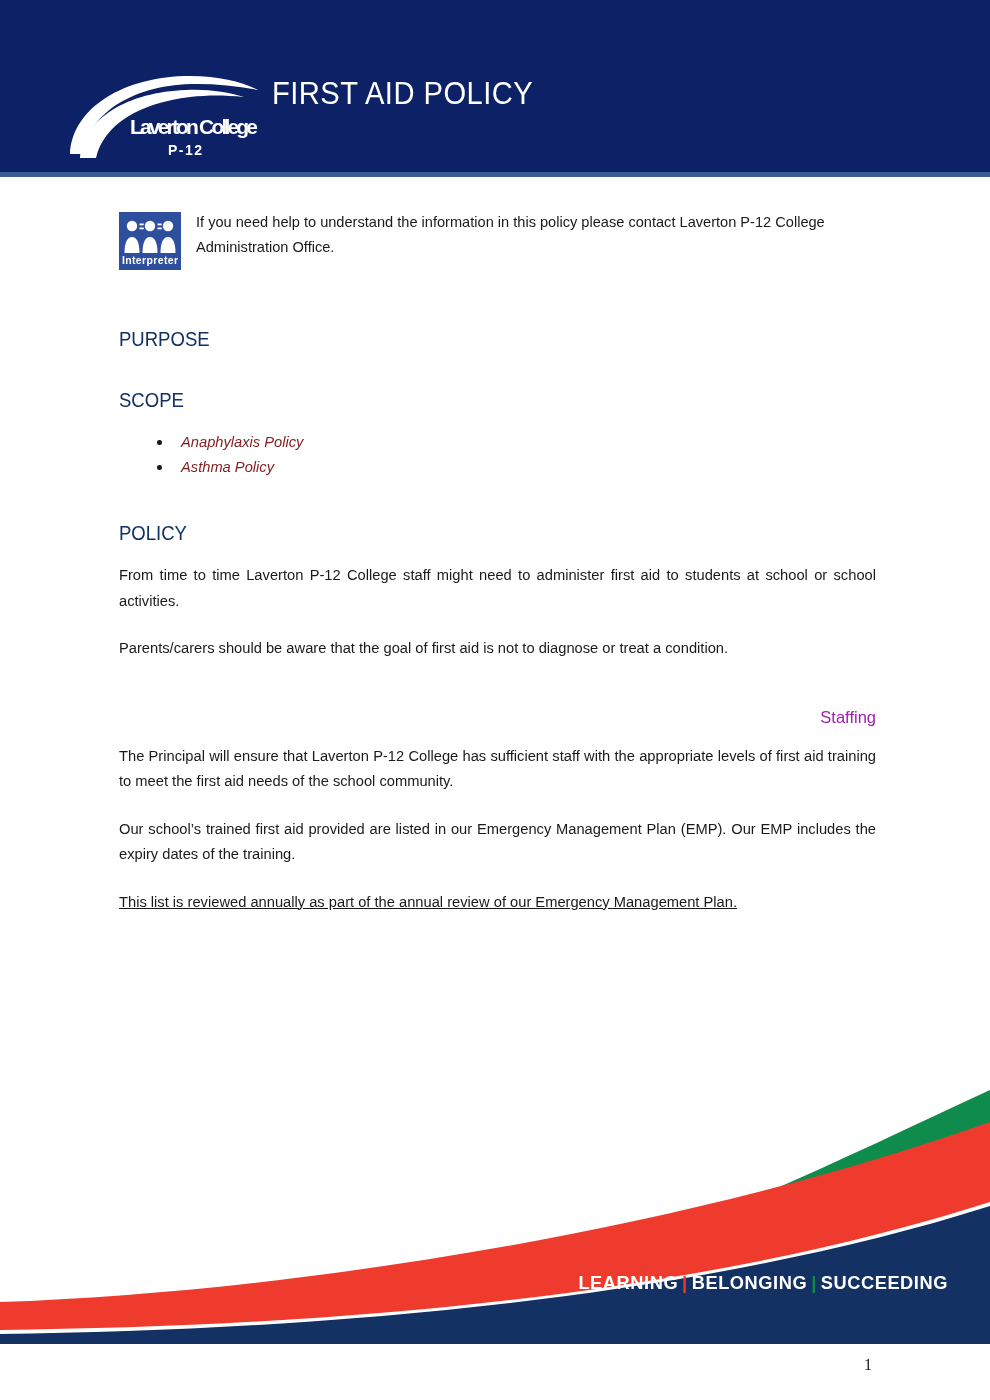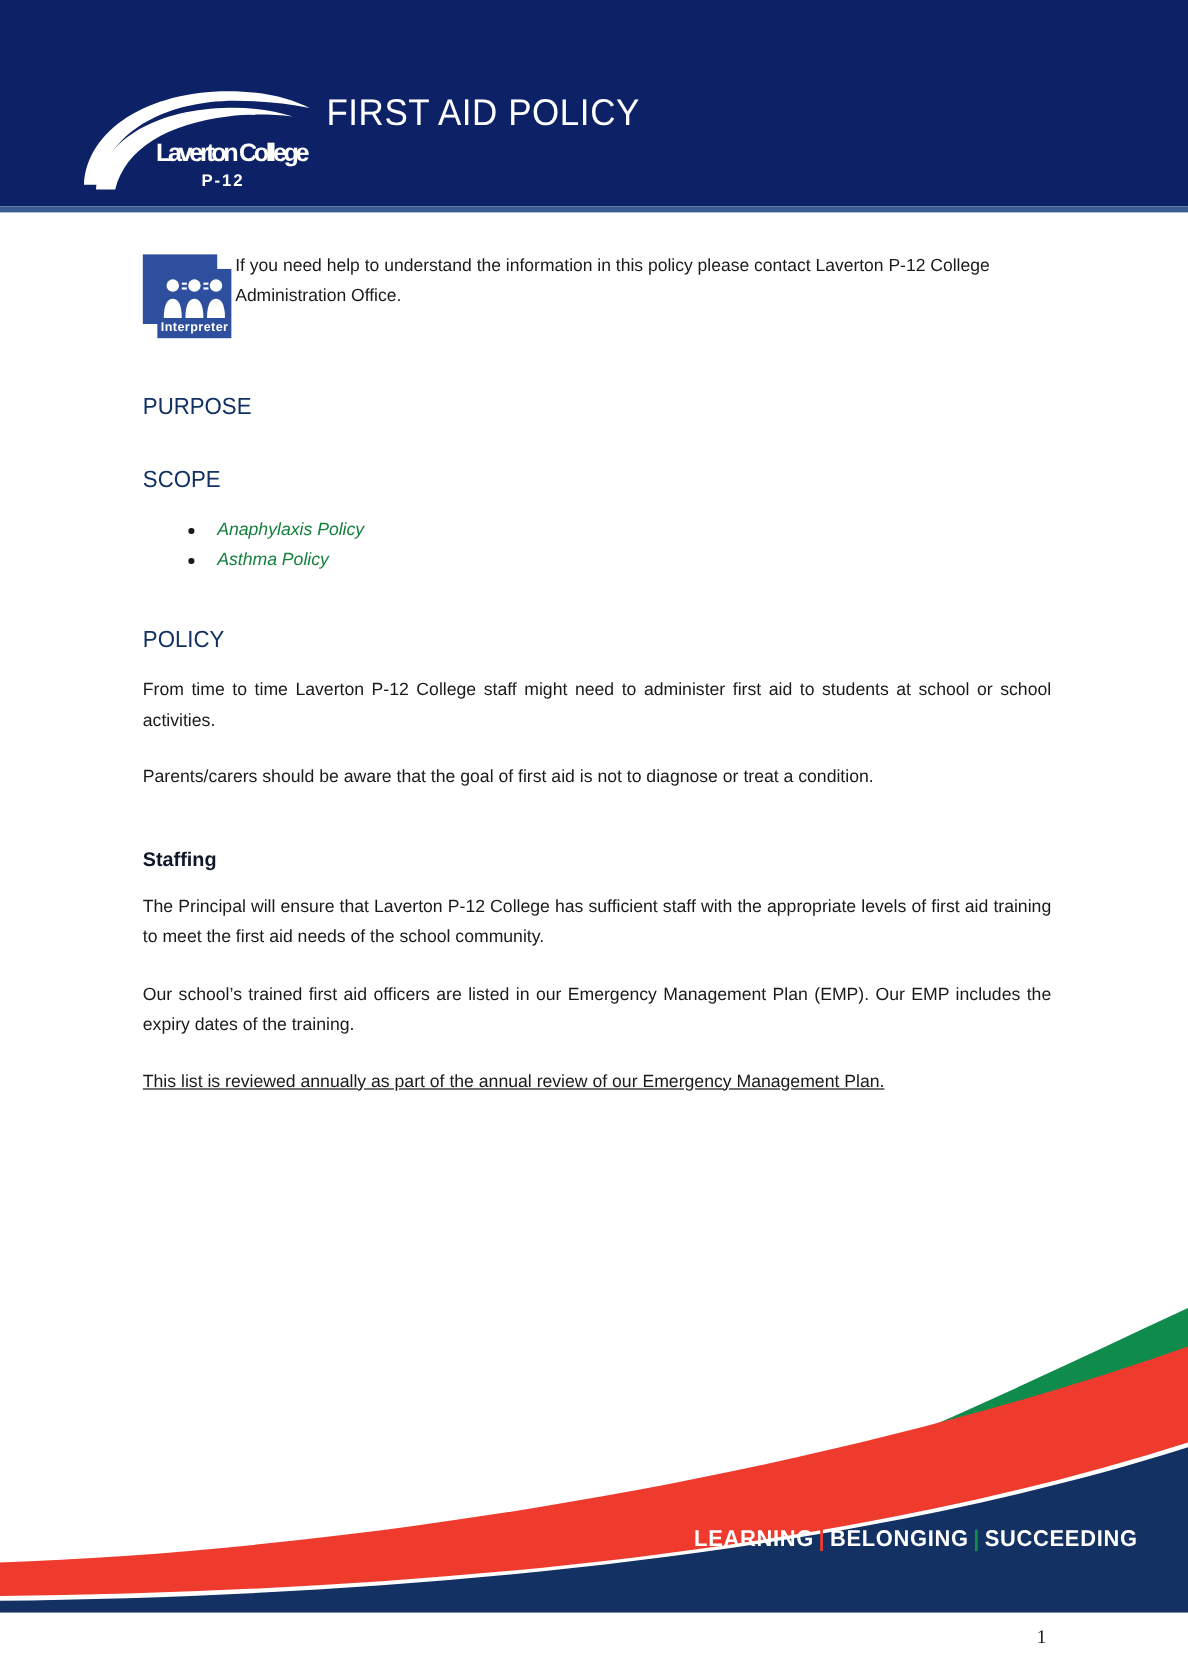--- a/index.html
+++ b/index.html
@@ -60,21 +60,21 @@
 
   
   .interpreter-box {
     position: absolute;
     left: 119px;
     top: 212px;
     width: 62px;
     height: 58px;
     background: #2e4f9e;
     box-sizing: border-box;
-    padding: 12px;
+    padding: 0;
   }
   .interpreter-box svg { display:block; }
 
   .callout-text {
     position: absolute;
     left: 196px;
     top: 210px;
     width: 680px;
   }
   .callout-title {
@@ -101,45 +101,46 @@
   h1.sec {
     color: #123163;
     font-size: 19.5px;
     font-weight: 400;
     margin: 0 0 19px 0;
     line-height: 22px;
     transform: scaleX(0.95);
     transform-origin: left center;
   }
   h2.subsec {
-    color: #0f172a;
+    color: #a21caf;
     font-size: 16.5px;
-    font-weight: bold;
+    font-weight: normal;
     margin: 0 0 17px 0;
     line-height: 20px;
+    text-align: right;
   }
   p.body {
     color: #1a1a1a;
     font-size: 14.7px;
     line-height: 25.5px;
     margin: 0 0 22px 0;
     text-align: justify;
   }
   p.body.last { margin-bottom: 0; text-decoration: underline; }
   .spacer-lg { height: 23px; }
   .spacer-md { height: 20px; }
 
   ul.bullets {
     margin: 0 0 22px 0;
     padding: 0 0 0 38px;
     list-style: none;
   }
   ul.bullets li {
     position: relative;
-    color: #15803d;
+    color: #7f1d1d;
     font-size: 14.7px;
     font-style: italic;
     line-height: 25px;
     padding-left: 24px;
   }
   ul.bullets li::before {
     content: "";
     position: absolute;
     left: 0;
     top: 10px;
@@ -242,21 +243,21 @@
     <div class="spacer-md"></div>
 
     <h1 class="sec">POLICY</h1>
     <p class="body">From time to time Laverton P-12 College staff might need to administer first aid to students at school or school activities.</p>
     <p class="body">Parents/carers should be aware that the goal of first aid is not to diagnose or treat a condition.</p>
 
     <div class="spacer-lg"></div>
 
     <h2 class="subsec">Staffing</h2>
     <p class="body">The Principal will ensure that Laverton P-12 College has sufficient staff with the appropriate levels of first aid training to meet the first aid needs of the school community.</p>
-    <p class="body">Our school’s trained first aid officers are listed in our Emergency Management Plan (EMP). Our EMP includes the expiry dates of the training.</p>
+    <p class="body">Our school’s trained first aid provided are listed in our Emergency Management Plan (EMP). Our EMP includes the expiry dates of the training.</p>
     <p class="body last">This list is reviewed annually as part of the annual review of our Emergency Management Plan.</p>
   </div>
 
   <div class="footer-art">
     <svg viewBox="0 0 990 290" width="990" height="290" preserveAspectRatio="none" aria-hidden="true">
 
       <path d="M505 225 C660 196 830 110 990 36 L990 108 C840 168 680 214 520 236 Z" fill="#0f8b4c"></path>
 
       <path d="M0 248 C290 238 680 178 990 68 L990 148 C690 244 330 272 0 276 Z" fill="#ef3b2d"></path>
 

